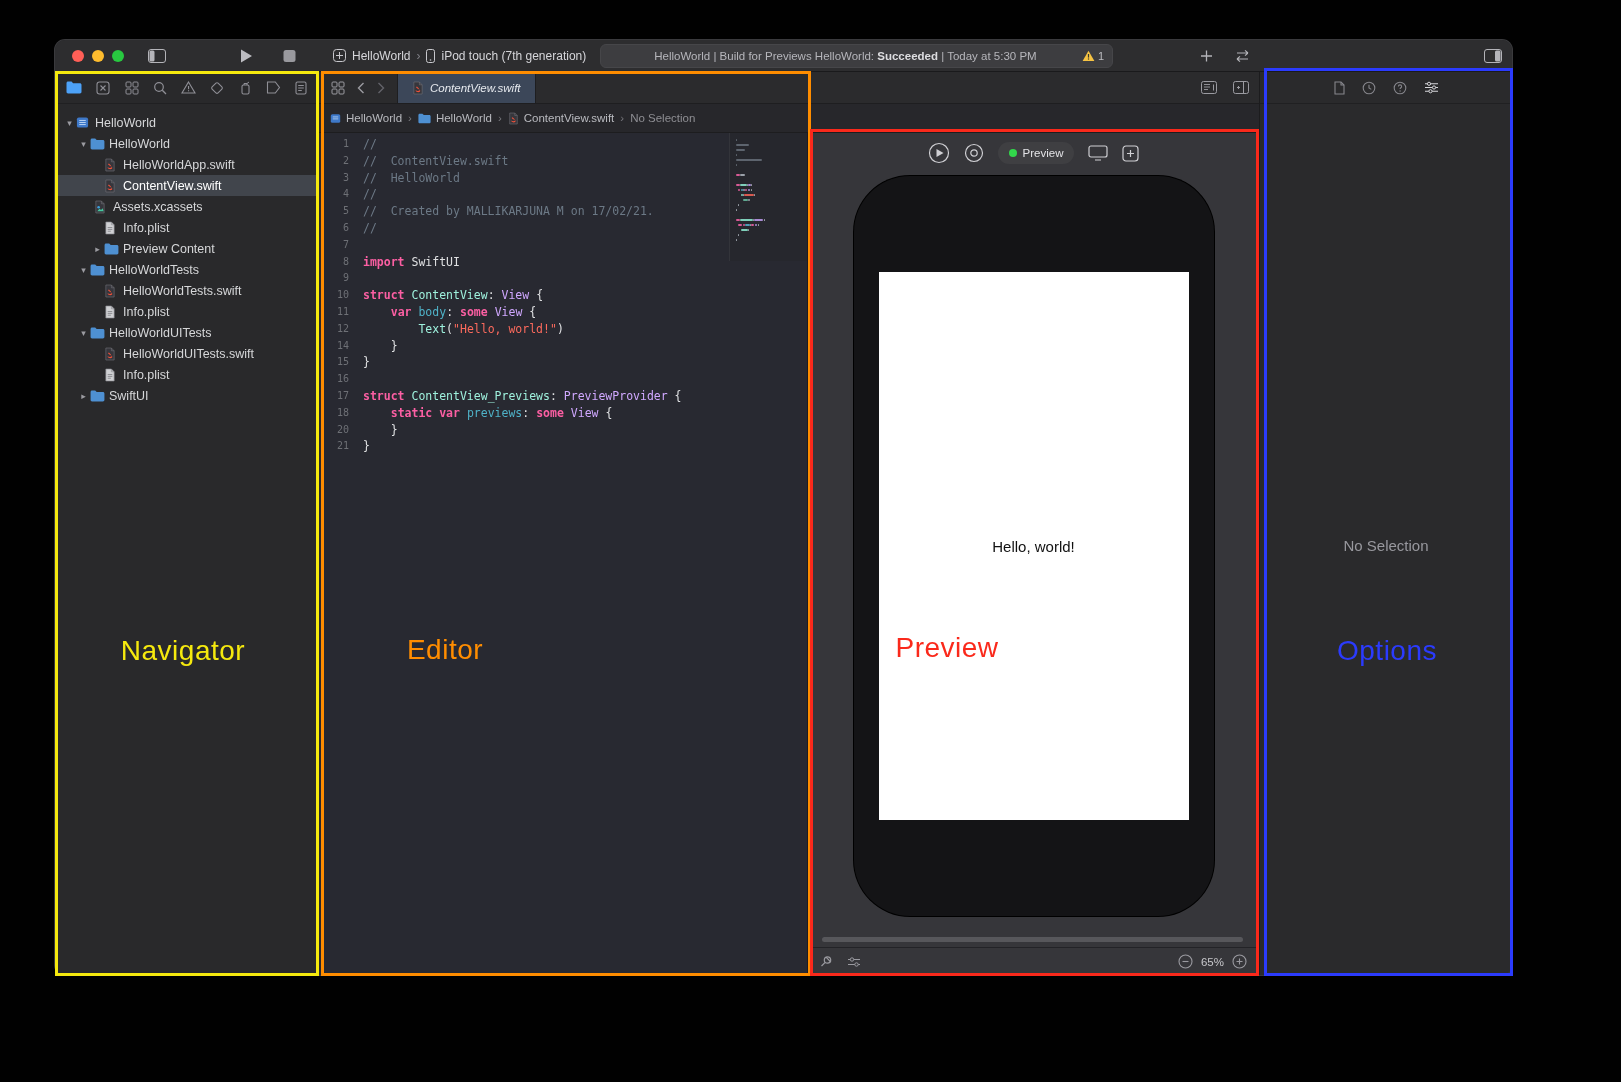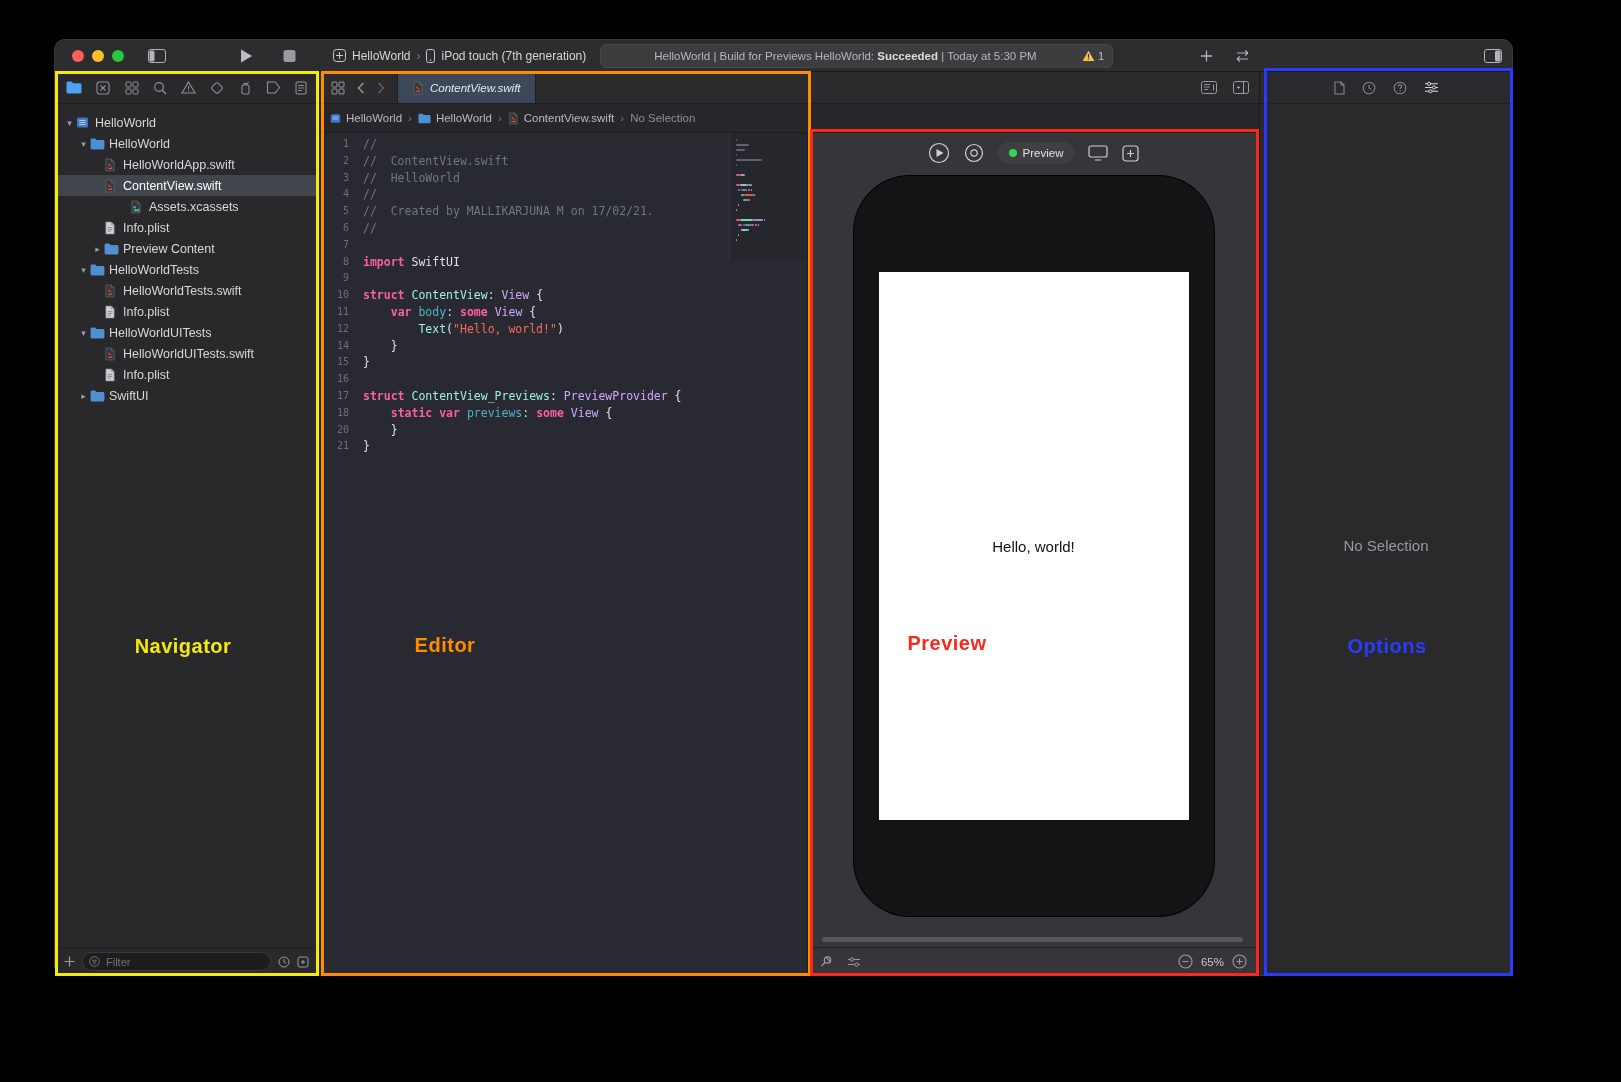--- a/index.html
+++ b/index.html
@@ -98,21 +98,21 @@
   .pv-scrollbar{position:absolute;left:14px;right:16px;bottom:33px;height:5px;border-radius:3px;background:#57575b;}
   .pv-bottombar{position:absolute;left:0;right:0;bottom:0;height:27px;border-top:1px solid #232327;
     display:flex;align-items:center;padding:0 12px;color:#9a9aa0;}
   .pv-bottombar .left{display:flex;align-items:center;gap:14px;}
   .pv-bottombar .right{margin-left:auto;display:flex;align-items:center;gap:8px;font-size:11.5px;color:#c6c6ca;}
   
   .insp-iconbar{height:31px;border-bottom:1px solid #202022;display:flex;align-items:center;justify-content:center;gap:17px;}
   .insp-empty{position:absolute;left:0;right:0;top:465px;text-align:center;font-size:15px;color:#98989e;}
   
   .ann-box{position:absolute;border:3px solid;box-sizing:border-box;z-index:50;pointer-events:none;}
-  .ann-label{position:absolute;z-index:51;font-size:20px;font-weight:700;transform:translateX(-50%);
+  .ann-label{position:absolute;z-index:51;font-size:28px;font-weight:400;transform:translateX(-50%);
     pointer-events:none;letter-spacing:.5px;}
   .box-nav{left:55px;top:71px;width:264px;height:905px;}
   .box-edit{left:321px;top:71px;width:490px;height:905px;}
   .box-prev{left:810px;top:129px;width:449px;height:847px;}
   .box-opt{left:1264px;top:68px;width:249px;height:908px;}
   .lbl-nav{left:183px;top:635px;}
   .lbl-edit{left:445px;top:634px;}
   .lbl-prev{left:947px;top:632px;}
   .lbl-opt{left:1387px;top:635px;}
   svg{display:block;}
@@ -283,21 +283,21 @@
               <span class="disc"></span>
               <span class="ficon">
                 <svg width="12" height="14" viewBox="0 0 13 15">
                   <path d="M2 1h6l3 3v10H2z" fill="#36363c" stroke="#6e6e75" stroke-width=".7"></path>
                   <path d="M8 1v3h3" fill="none" stroke="#6e6e75" stroke-width=".7"></path>
                   <path d="M4 10c1.6 1 3.6.8 4.6-.4.5.7.4 1.5-.2 2C7 12.6 5 12 4 10.8zM4.3 6.8C5.5 7.9 7 8.9 8.3 9.3 7.6 8.2 6.4 6.9 5.3 6z" fill="#f0513a"></path>
                 </svg>
               </span>
               <span class="flabel">ContentView.swift</span>
             </div>
-            <div class="tree-row" style="padding-left: 26px; margin-left: 36px;">
+            <div class="tree-row" style="padding-left: 26px;">
               <span class="disc"></span>
               <span class="ficon">
                 <svg width="12" height="14" viewBox="0 0 13 15">
                   <path d="M2 1h6l3 3v10H2z" fill="#36363c" stroke="#6e6e75" stroke-width=".7"></path>
                   <path d="M8 1v3h3" fill="none" stroke="#6e6e75" stroke-width=".7"></path>
                   <circle cx="5" cy="7.8" r="1.4" fill="#3da0e0"></circle>
                   <path d="M3.5 12.2l2.4-2.8 1.8 1.4 1.6-2 1.2 3.4z" fill="#44c8a0"></path>
                 </svg>
               </span>
               <span class="flabel">Assets.xcassets</span>
@@ -387,46 +387,20 @@
             <div class="tree-row" style="padding-left: 22px;">
               <span class="disc">▸</span>
               <span class="ficon">
                 <svg width="15" height="12" viewBox="0 0 16 13">
                   <path d="M.5 2.2C.5 1.3 1.2.6 2.1.6h3.4l1.6 1.6h6.8c.9 0 1.6.7 1.6 1.6v7c0 .9-.7 1.6-1.6 1.6H2.1c-.9 0-1.6-.7-1.6-1.6z" fill="#4e90d2"></path>
                 </svg>
               </span>
               <span class="flabel">SwiftUI</span>
             </div>
           </div>
-        <div class="nav-filterbar">
-          <span>
-              <svg width="11" height="11" viewBox="0 0 11 11">
-                <path d="M5.5 0.5v10M0.5 5.5h10" stroke="#9a9aa0" stroke-width="1.2"></path>
-              </svg>
-            </span>
-          <div class="filter-field">
-            <svg width="11" height="11" viewBox="0 0 11 11">
-                <circle cx="5.5" cy="5.5" r="4.8" fill="none" stroke="#737379"></circle>
-                <path d="M3 4.2h5M3.7 5.8h3.6M4.4 7.4h2.2" stroke="#737379" stroke-width=".9"></path>
-              </svg>
-            <input type="text" placeholder="Filter" style="">
-          </div>
-          <span>
-              <svg width="12" height="12" viewBox="0 0 12 12">
-                <circle cx="6" cy="6" r="5" fill="none" stroke="#9a9aa0"></circle>
-                <path d="M6 3.2V6l2 1.2" fill="none" stroke="#9a9aa0"></path>
-              </svg>
-            </span>
-          <span>
-              <svg width="12" height="12" viewBox="0 0 12 12">
-                <rect x="1" y="1" width="10" height="10" rx="2" fill="none" stroke="#9a9aa0"></rect>
-                <path d="M4 6h4M6 4v4" stroke="#9a9aa0"></path>
-              </svg>
-            </span>
-        </div>
       </div>
 
       <div class="center">
         <div class="tabbar">
           <span class="tb-left">
             <span>
                 <svg width="14" height="14" viewBox="0 0 14 14">
                   <rect x="1" y="1" width="5" height="5" rx="1" fill="none" stroke="#9b9ba1"></rect>
                   <rect x="8" y="1" width="5" height="5" rx="1" fill="none" stroke="#9b9ba1"></rect>
                   <rect x="1" y="8" width="5" height="5" rx="1" fill="none" stroke="#9b9ba1"></rect>

